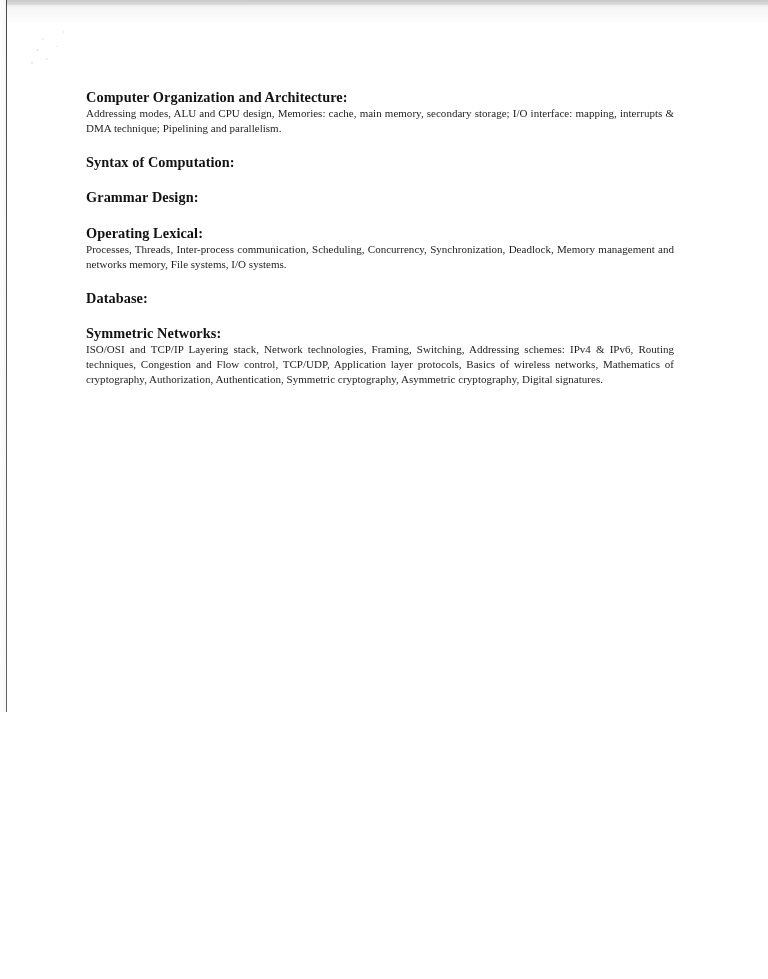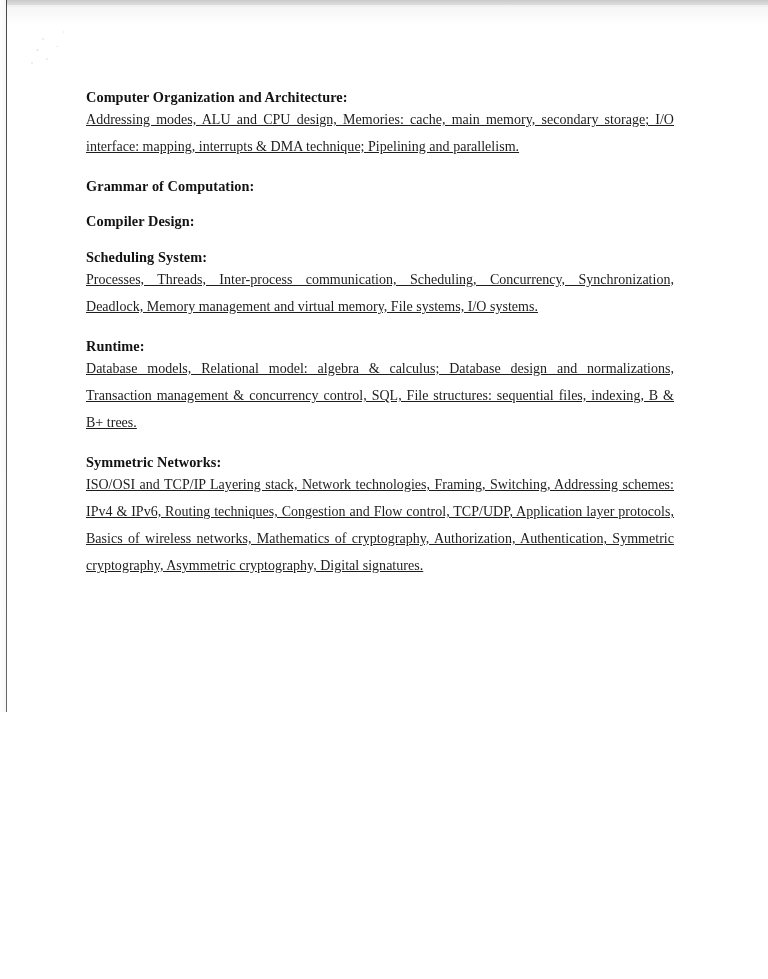--- a/index.html
+++ b/index.html
@@ -91,27 +91,26 @@
 
   .section-heading {
     font-weight: bold;
     font-size: 14.3px;
     line-height: 18.2px;
     color: #121212;
     letter-spacing: 0.08px;
   }
 
   .section-body {
-    font-size: 14px;
-    line-height: 27px;
+    font-size: 11px;
+    line-height: 15px;
     color: #1d1d1d;
     text-align: justify;
     text-justify: inter-word;
     letter-spacing: 0.02px;
-    text-decoration: underline;
   }
 </style>
 </head>
 <body>
 
 <div class="page">
 
   <div class="scan-edge-top"></div>
   <div class="scan-edge-left-soft"></div>
   <div class="scan-edge-left"></div>
@@ -126,35 +125,34 @@
   <div class="speck" style="left:628px; top:836px; width:2px; height:2px; opacity:0.45;"></div>
 
   <div class="text-column">
 
     <div class="section">
       <div class="section-heading">Computer Organization and Architecture:</div>
       <div class="section-body">Addressing modes, ALU and CPU design, Memories: cache, main memory, secondary storage; I/O interface: mapping, interrupts &amp; DMA technique; Pipelining and parallelism.</div>
     </div>
 
     <div class="section">
-      <div class="section-heading">Grammar of Computation:</div>
+      <div class="section-heading">Syntax of Computation:</div>
     </div>
 
     <div class="section">
-      <div class="section-heading">Compiler Design:</div>
+      <div class="section-heading">Grammar Design:</div>
     </div>
 
     <div class="section">
-      <div class="section-heading">Scheduling System:</div>
-      <div class="section-body">Processes, Threads, Inter-process communication, Scheduling, Concurrency, Synchronization, Deadlock, Memory management and virtual memory, File systems, I/O systems.</div>
+      <div class="section-heading">Operating Lexical:</div>
+      <div class="section-body">Processes, Threads, Inter-process communication, Scheduling, Concurrency, Synchronization, Deadlock, Memory management and networks memory, File systems, I/O systems.</div>
     </div>
 
     <div class="section">
-      <div class="section-heading">Runtime:</div>
-      <div class="section-body">Database models, Relational model: algebra &amp; calculus; Database design and normalizations, Transaction management &amp; concurrency control, SQL, File structures: sequential files, indexing, B &amp; B+ trees.</div>
+      <div class="section-heading">Database:</div>
     </div>
 
     <div class="section">
       <div class="section-heading">Symmetric Networks:</div>
       <div class="section-body">ISO/OSI and TCP/IP Layering stack, Network technologies, Framing, Switching, Addressing schemes: IPv4 &amp; IPv6, Routing techniques, Congestion and Flow control, TCP/UDP, Application layer protocols, Basics of wireless networks, Mathematics of cryptography, Authorization, Authentication, Symmetric cryptography, Asymmetric cryptography, Digital signatures.</div>
     </div>
 
   </div>
 </div>
 

